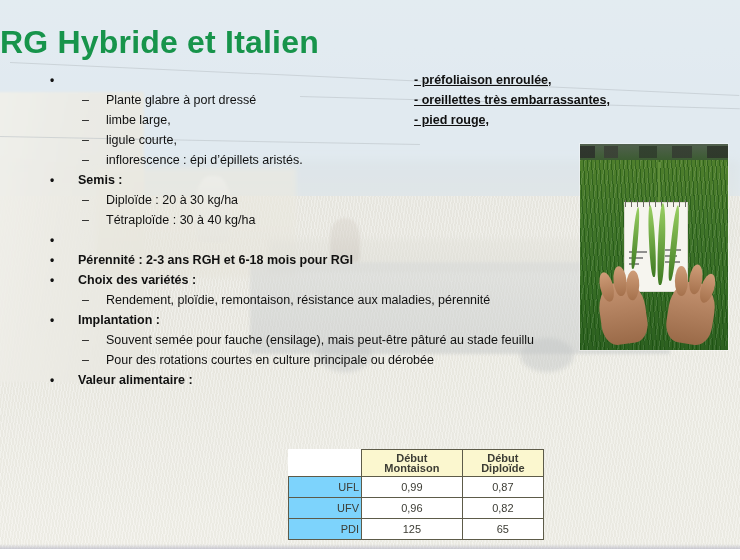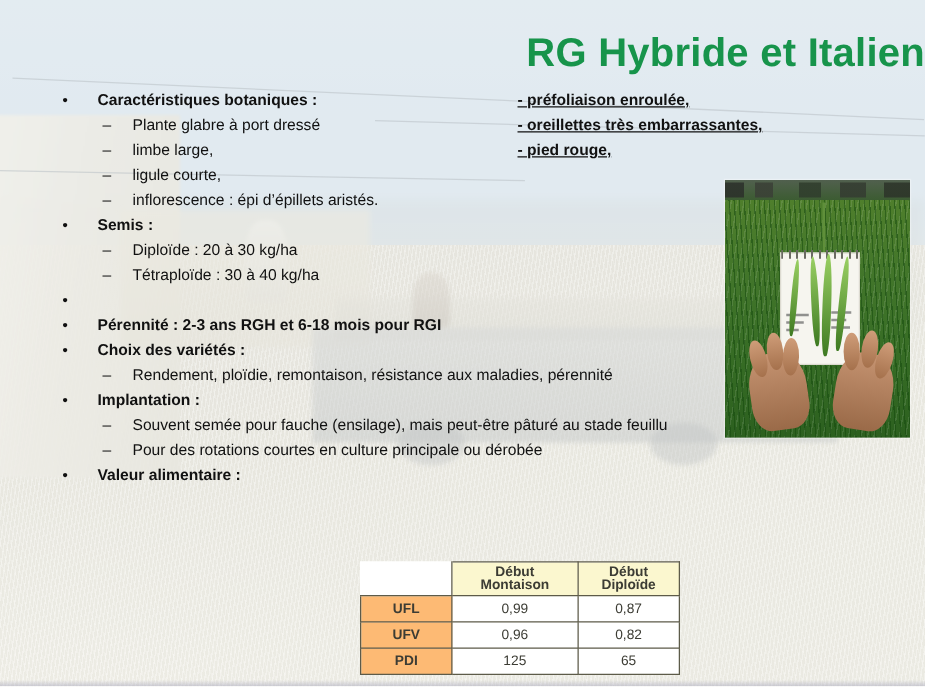--- a/index.html
+++ b/index.html
@@ -150,21 +150,21 @@
     left: 0; right: 0; bottom: 11px;
     height: 5px;
     background: linear-gradient(rgba(176,176,190,.0), rgba(170,170,190,.55));
   }
 
   
   .title {
     position: absolute;
     left: 0; right: 0;
     top: 24px;
-    text-align: right;
+    text-align: left;
     font-size: 32px;
     font-weight: bold;
     letter-spacing: .2px;
     color: #17944b;
   }
 
   
   .body {
     position: absolute;
     left: 44px;
@@ -324,23 +324,24 @@
   table.vals thead th {
     background: #fbf7cf;
     height: 22px;
   }
   table.vals thead th.corner {
     background: #ffffff;
     border-left: 0;
     border-top: 0;
   }
   table.vals tbody th {
-    background: #fdba74;
+    background: #7dd3fc;
     width: 68px;
-    font-weight: bold;
+    font-weight: normal;
+    text-align: right;
   }
   table.vals tbody td {
     background: #ffffff;
     font-weight: normal;
     height: 16px;
   }
 </style>
 </head>
 <body>
 
@@ -367,21 +368,20 @@
     <div class="bg-whitewash"></div>
     <div class="bg-bottom-shadow"></div>
     <div class="bg-bottom-strip"></div>
   </div>
 
   <div class="title" style="color: rgb(23, 148, 75);">RG Hybride et Italien</div>
 
   <div class="body">
     <div class="row lvl1">
       <span class="bullet">•</span>
-      <span>Caractéristiques botaniques :</span>
     </div>
     <div class="row lvl2">
       <span class="dash">–</span>
       <span>Plante glabre à port dressé</span>
     </div>
     <div class="row lvl2">
       <span class="dash">–</span>
       <span>limbe large,</span>
     </div>
     <div class="row lvl2">

